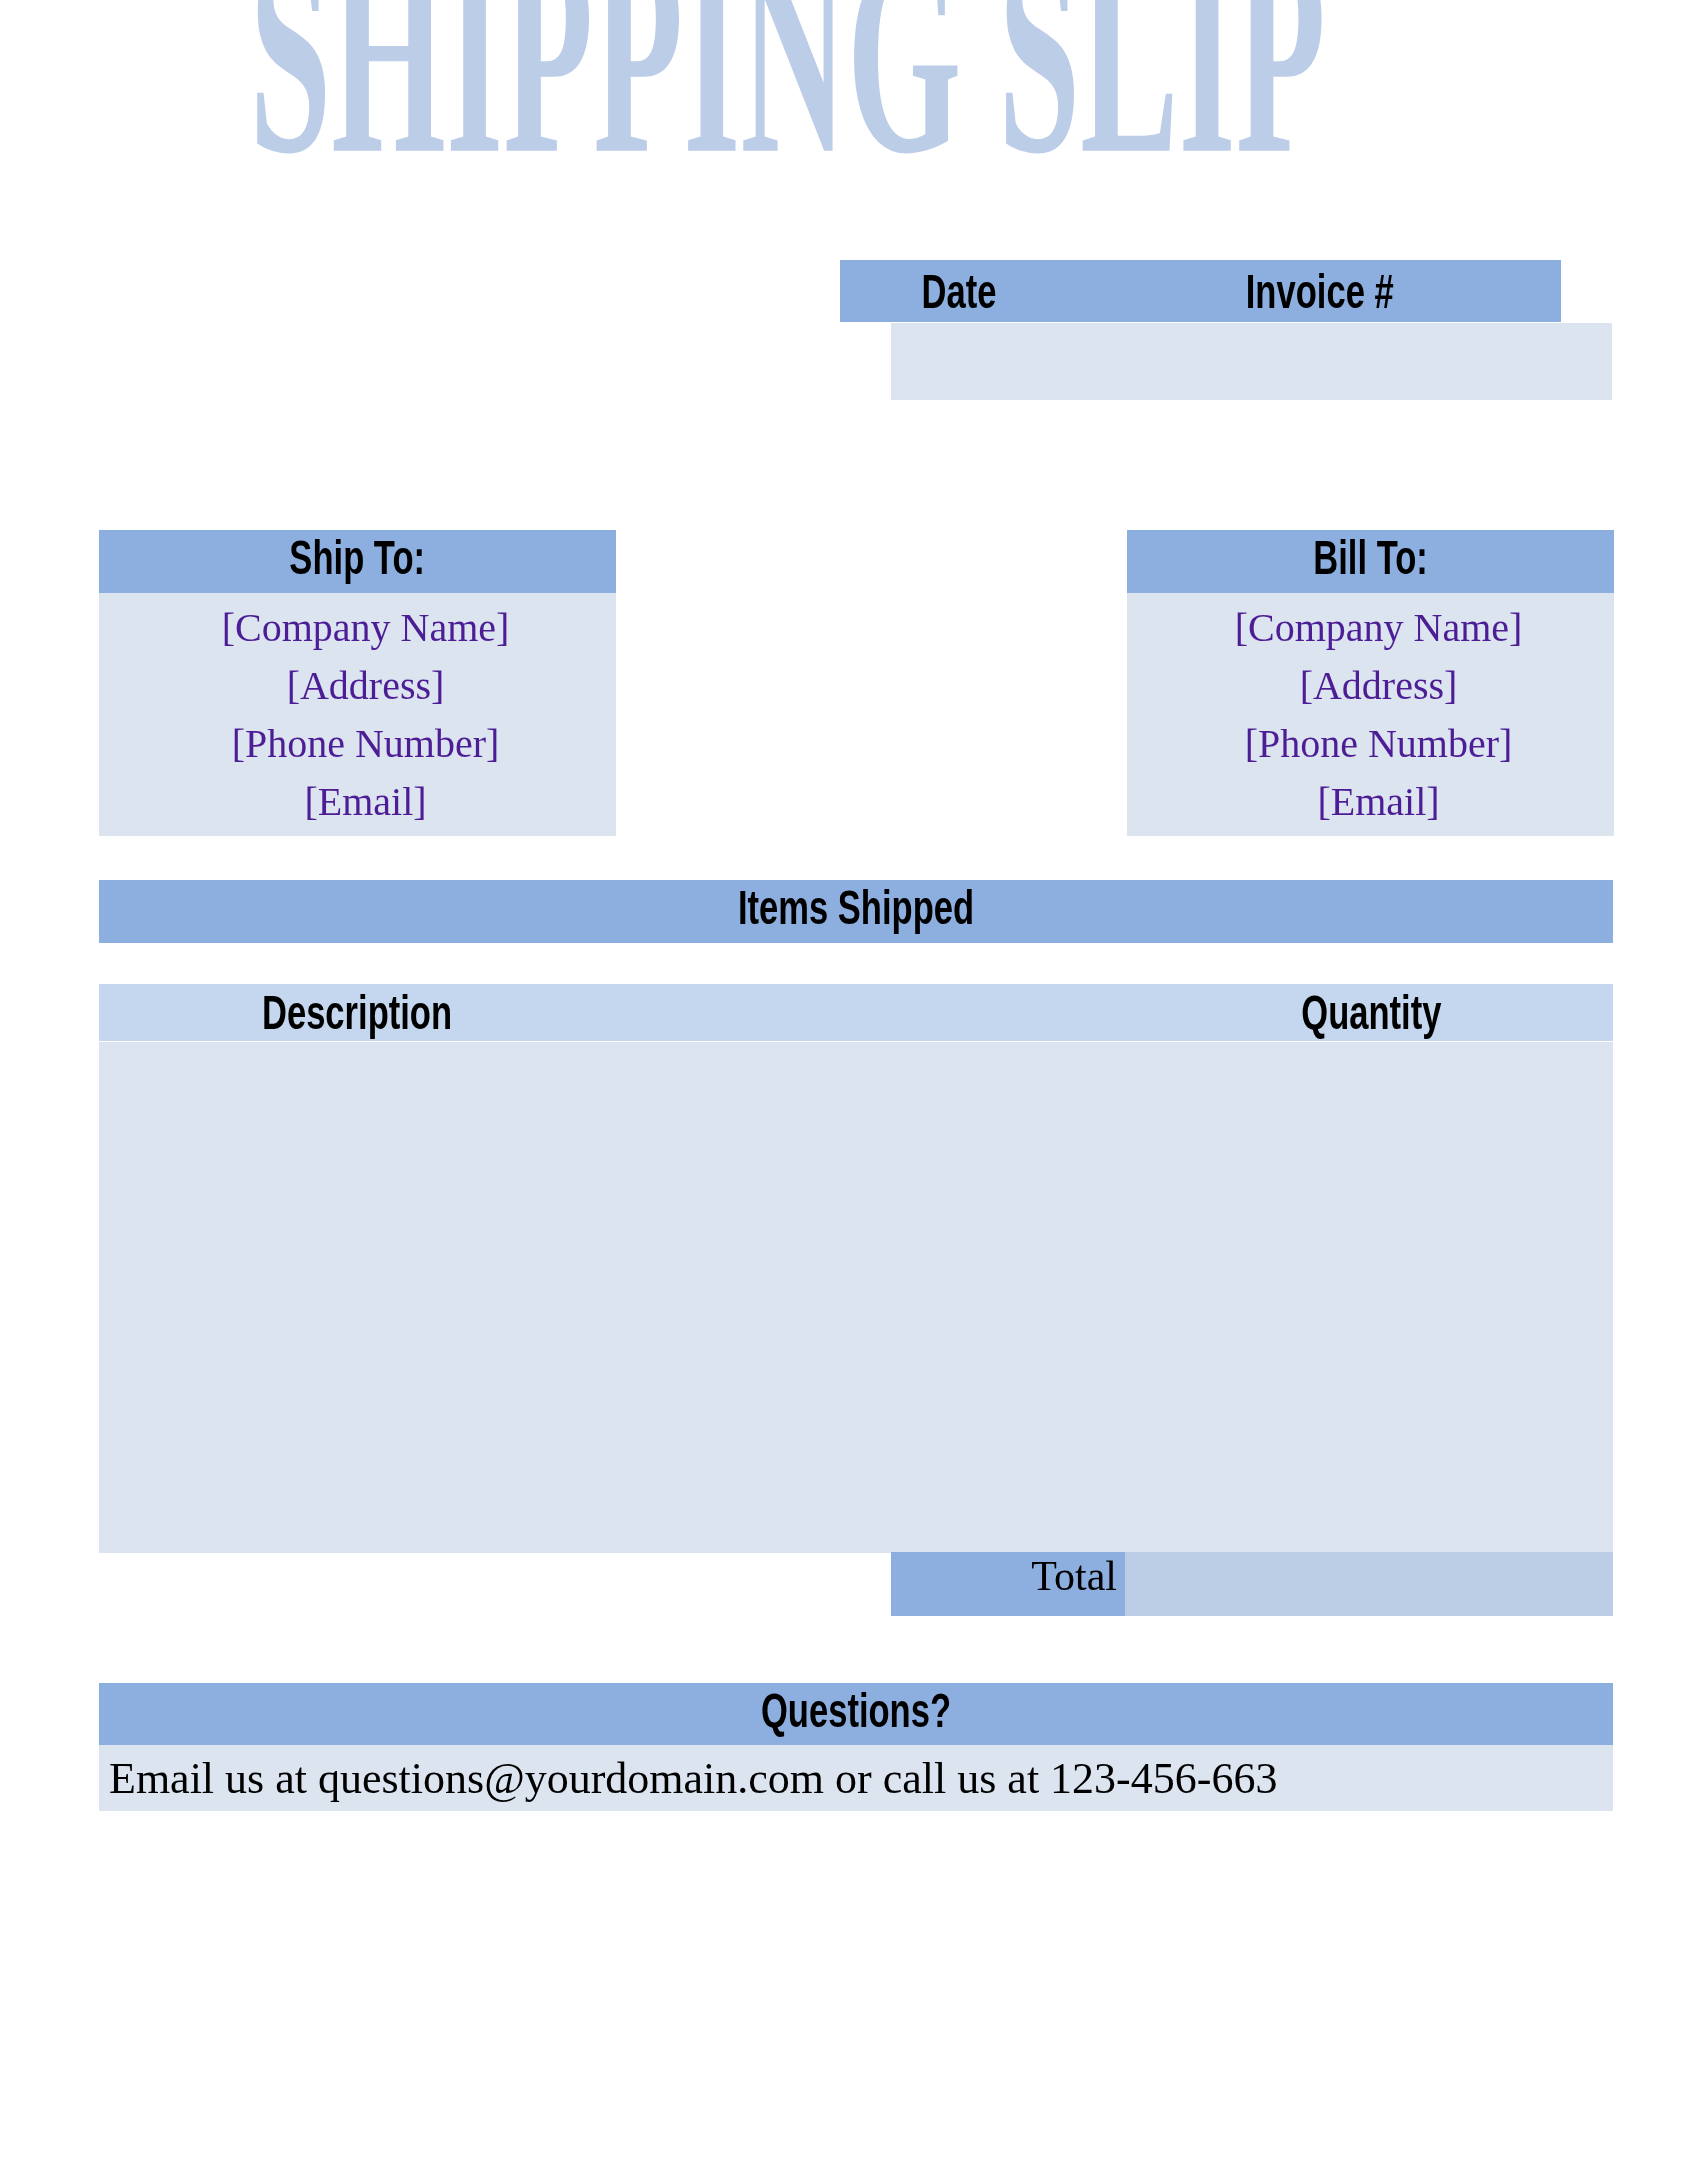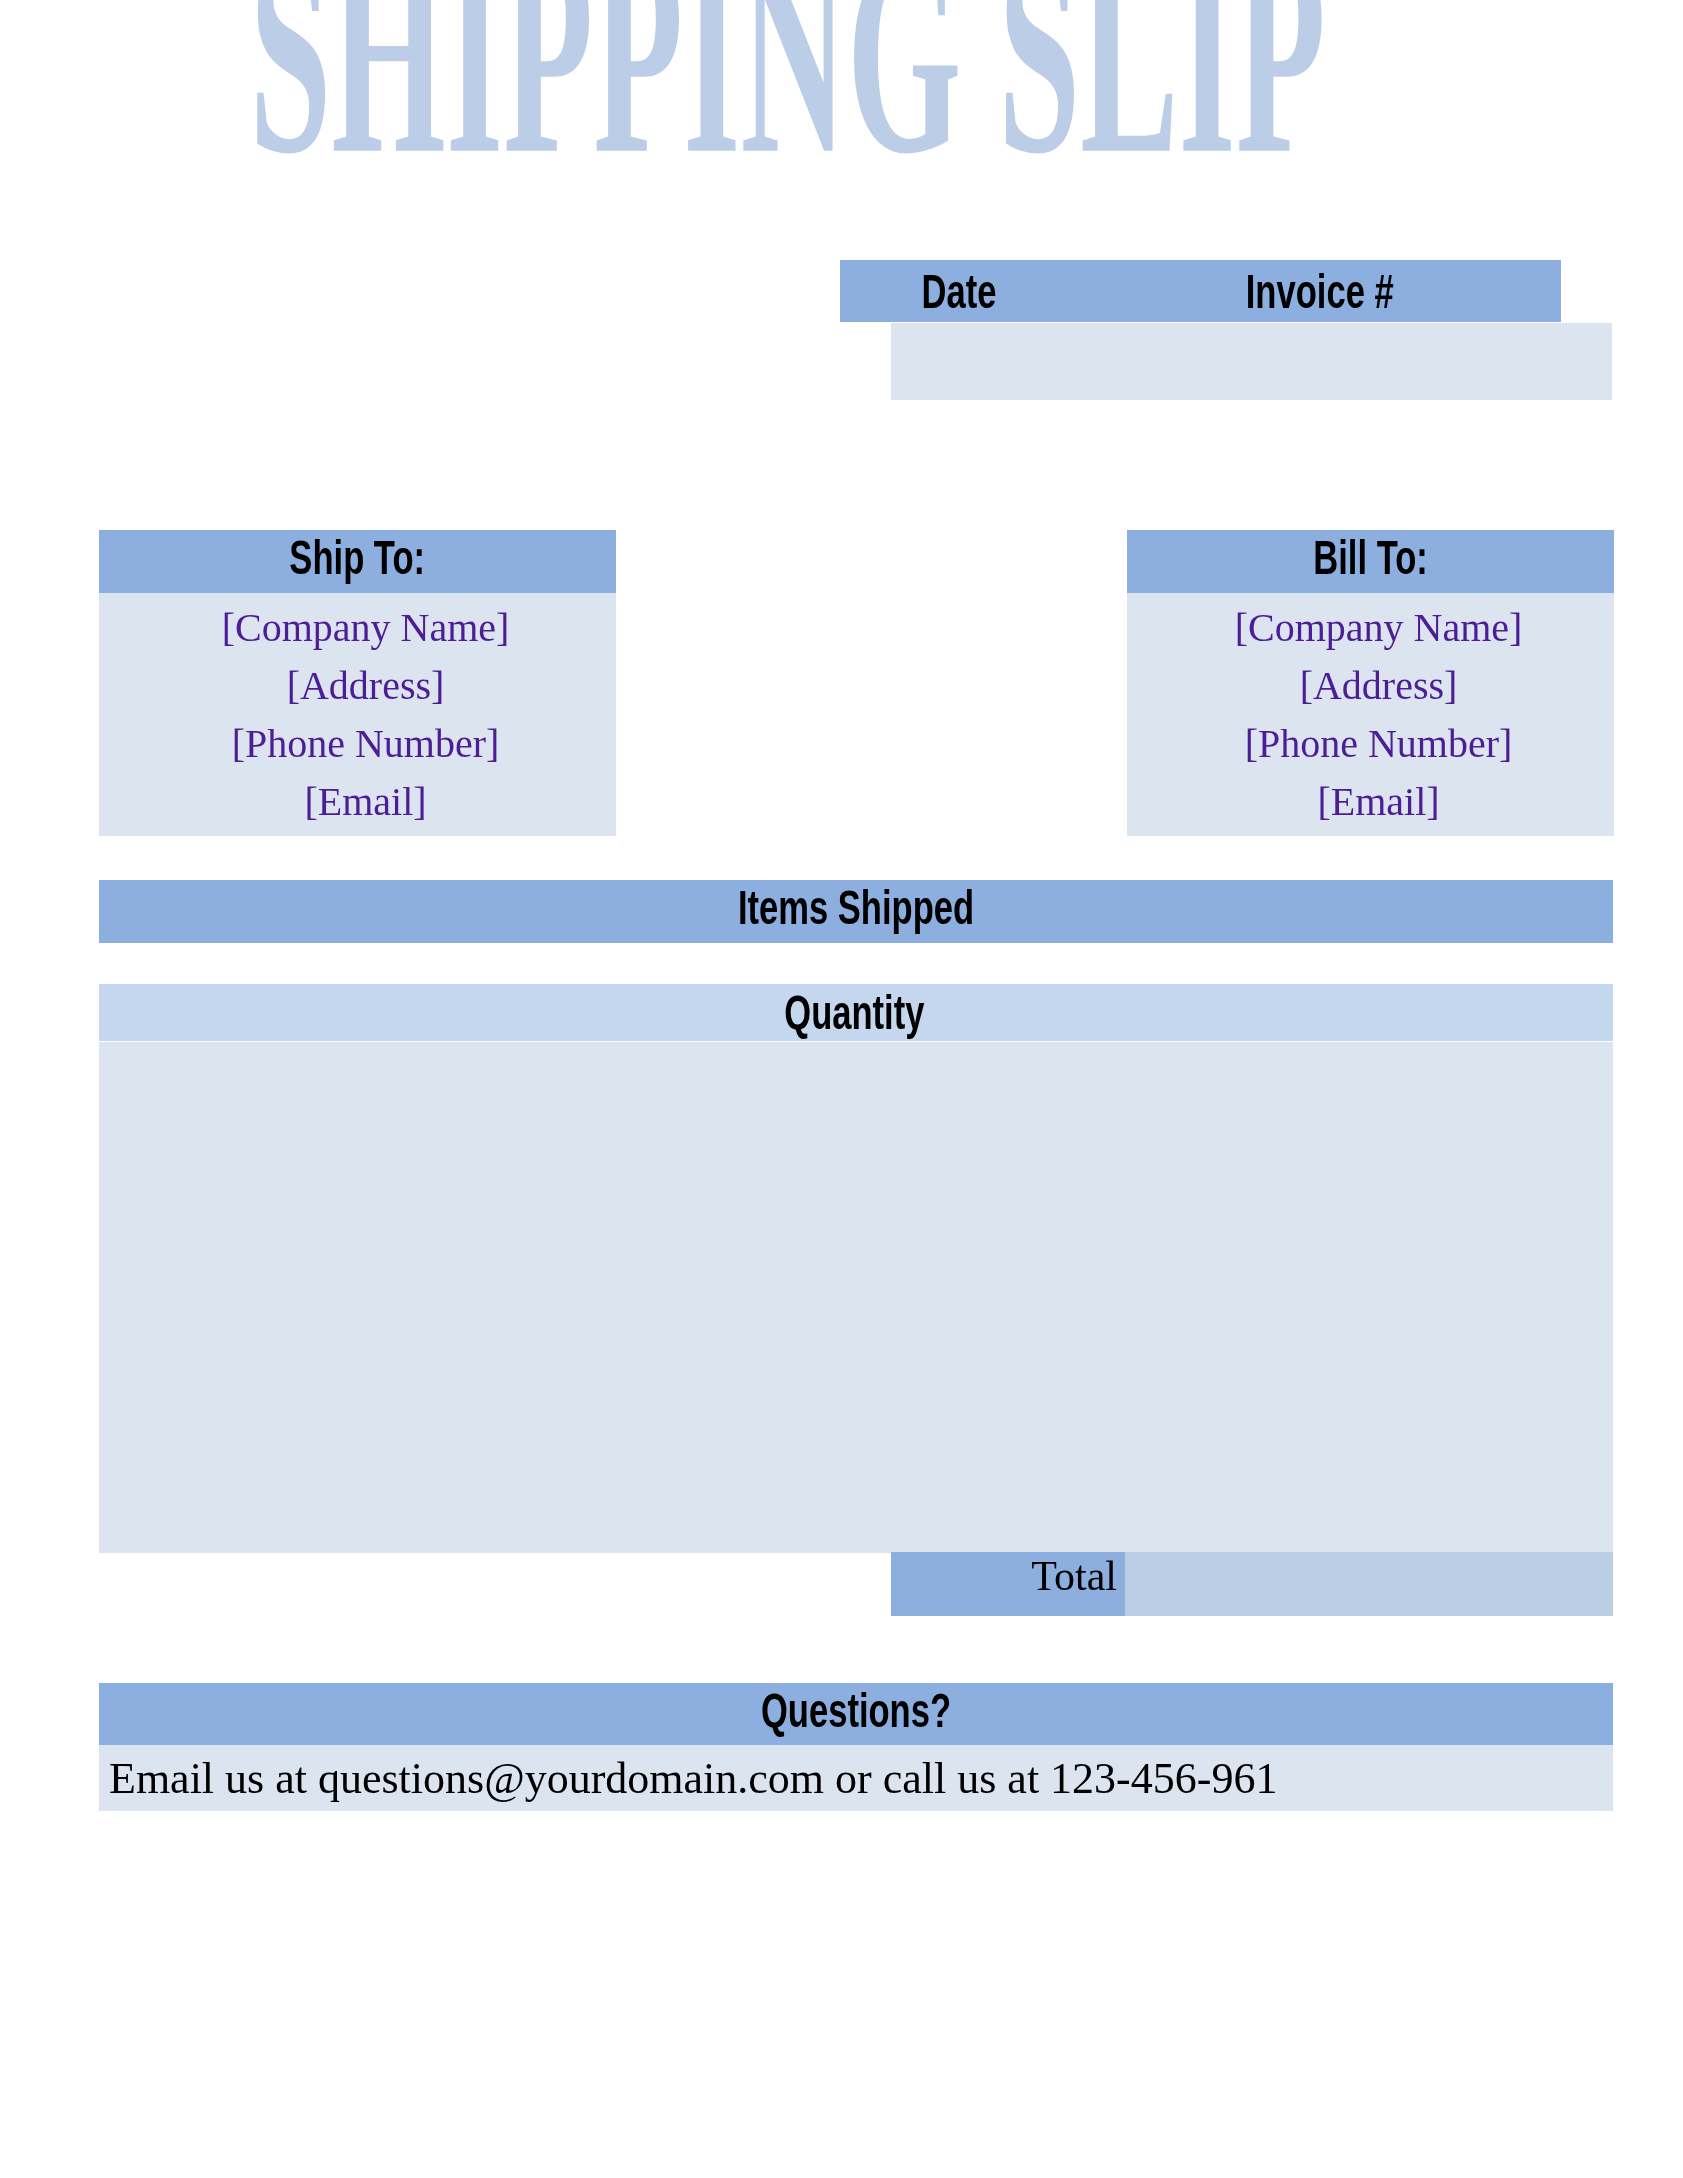--- a/index.html
+++ b/index.html
@@ -77,33 +77,36 @@
     <div class="serif-line">[Company Name]</div>
     <div class="serif-line">[Address]</div>
     <div class="serif-line">[Phone Number]</div>
     <div class="serif-line">[Email]</div>
   </div>
 
   <div class="abs band c-header" style="left:99px; top:880px; width:1514px; height:63px;">
     <span class="hdr">Items Shipped</span>
   </div>
   <div class="abs cellrow c-mid" style="left:99px; top:984px; width:1514px; height:57px;">
+    <div style="width:517px;">
+      <span class="hdr">Description</span>
+    </div>
     <div style="width:513px;"></div>
     <div style="width:484px;">
       <span class="hdr">Quantity</span>
     </div>
   </div>
   <div class="abs c-light" style="left:99px; top:1042px; width:1514px; height:511px;"></div>
 
   <div class="abs total-label-cell c-header" style="left:891px; top:1552px; width:234px; height:64px;">
     <span>Total</span>
   </div>
   <div class="abs c-total serif-line" style="left:1125px; top:1552px; width:488px; height:64px;"></div>
 
   <div class="abs band c-header" style="left:99px; top:1683px; width:1514px; height:62px;">
     <span class="hdr">Questions?</span>
   </div>
   <div class="abs contact c-light" style="left:99px; top:1745px; width:1514px; height:66px;">
-    <span>Email us at questions@yourdomain.com or call us at 123-456-961</span>
+    <span>Email us at questions@yourdomain.com or call us at 123-456-663</span>
   </div>
 
 </div>
 
 
 </body></html>

